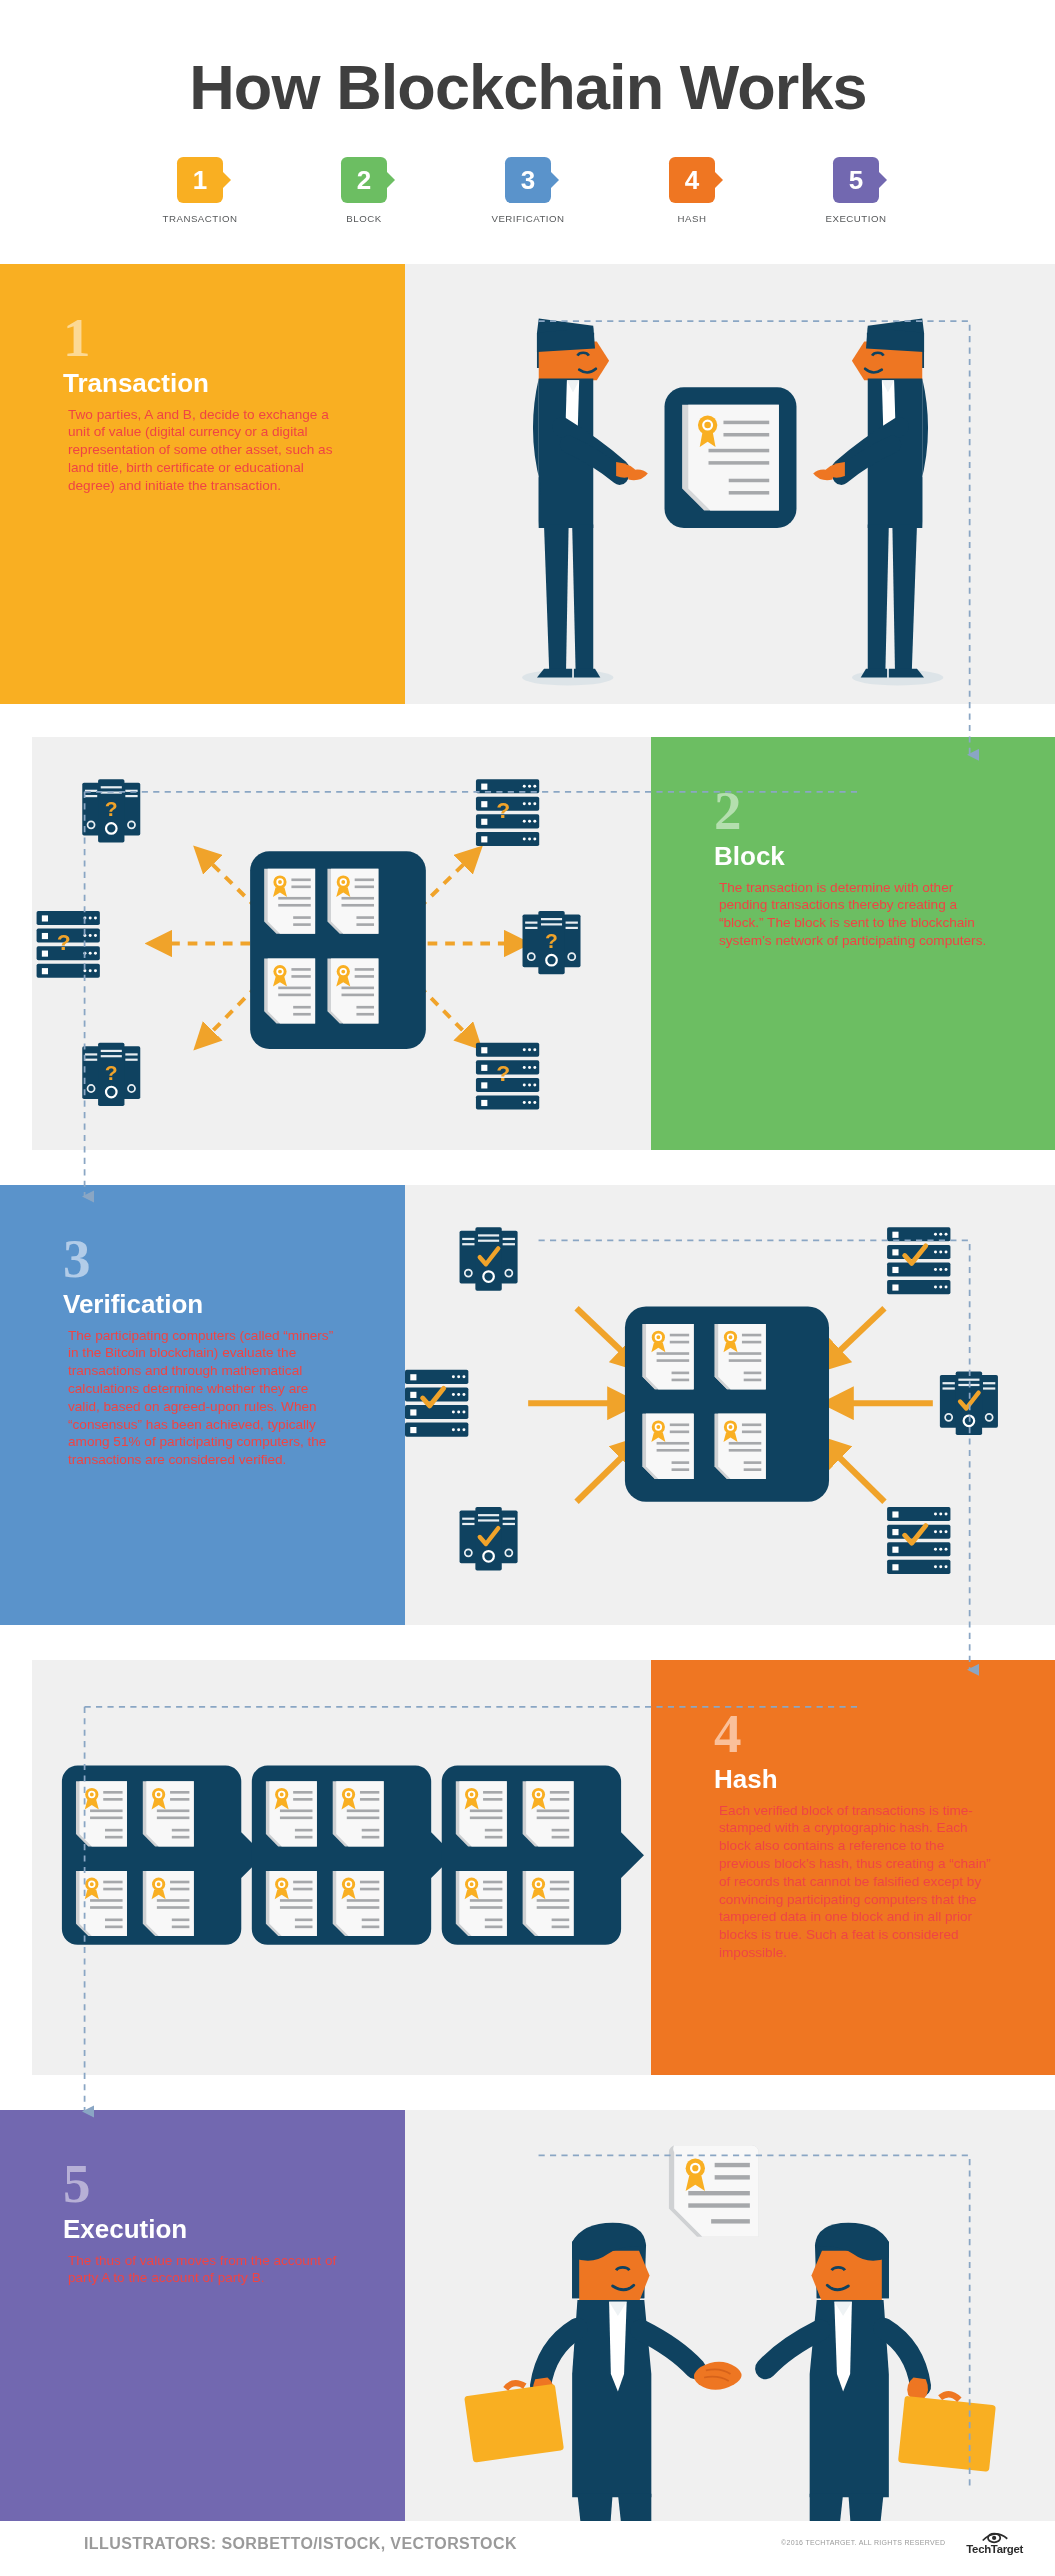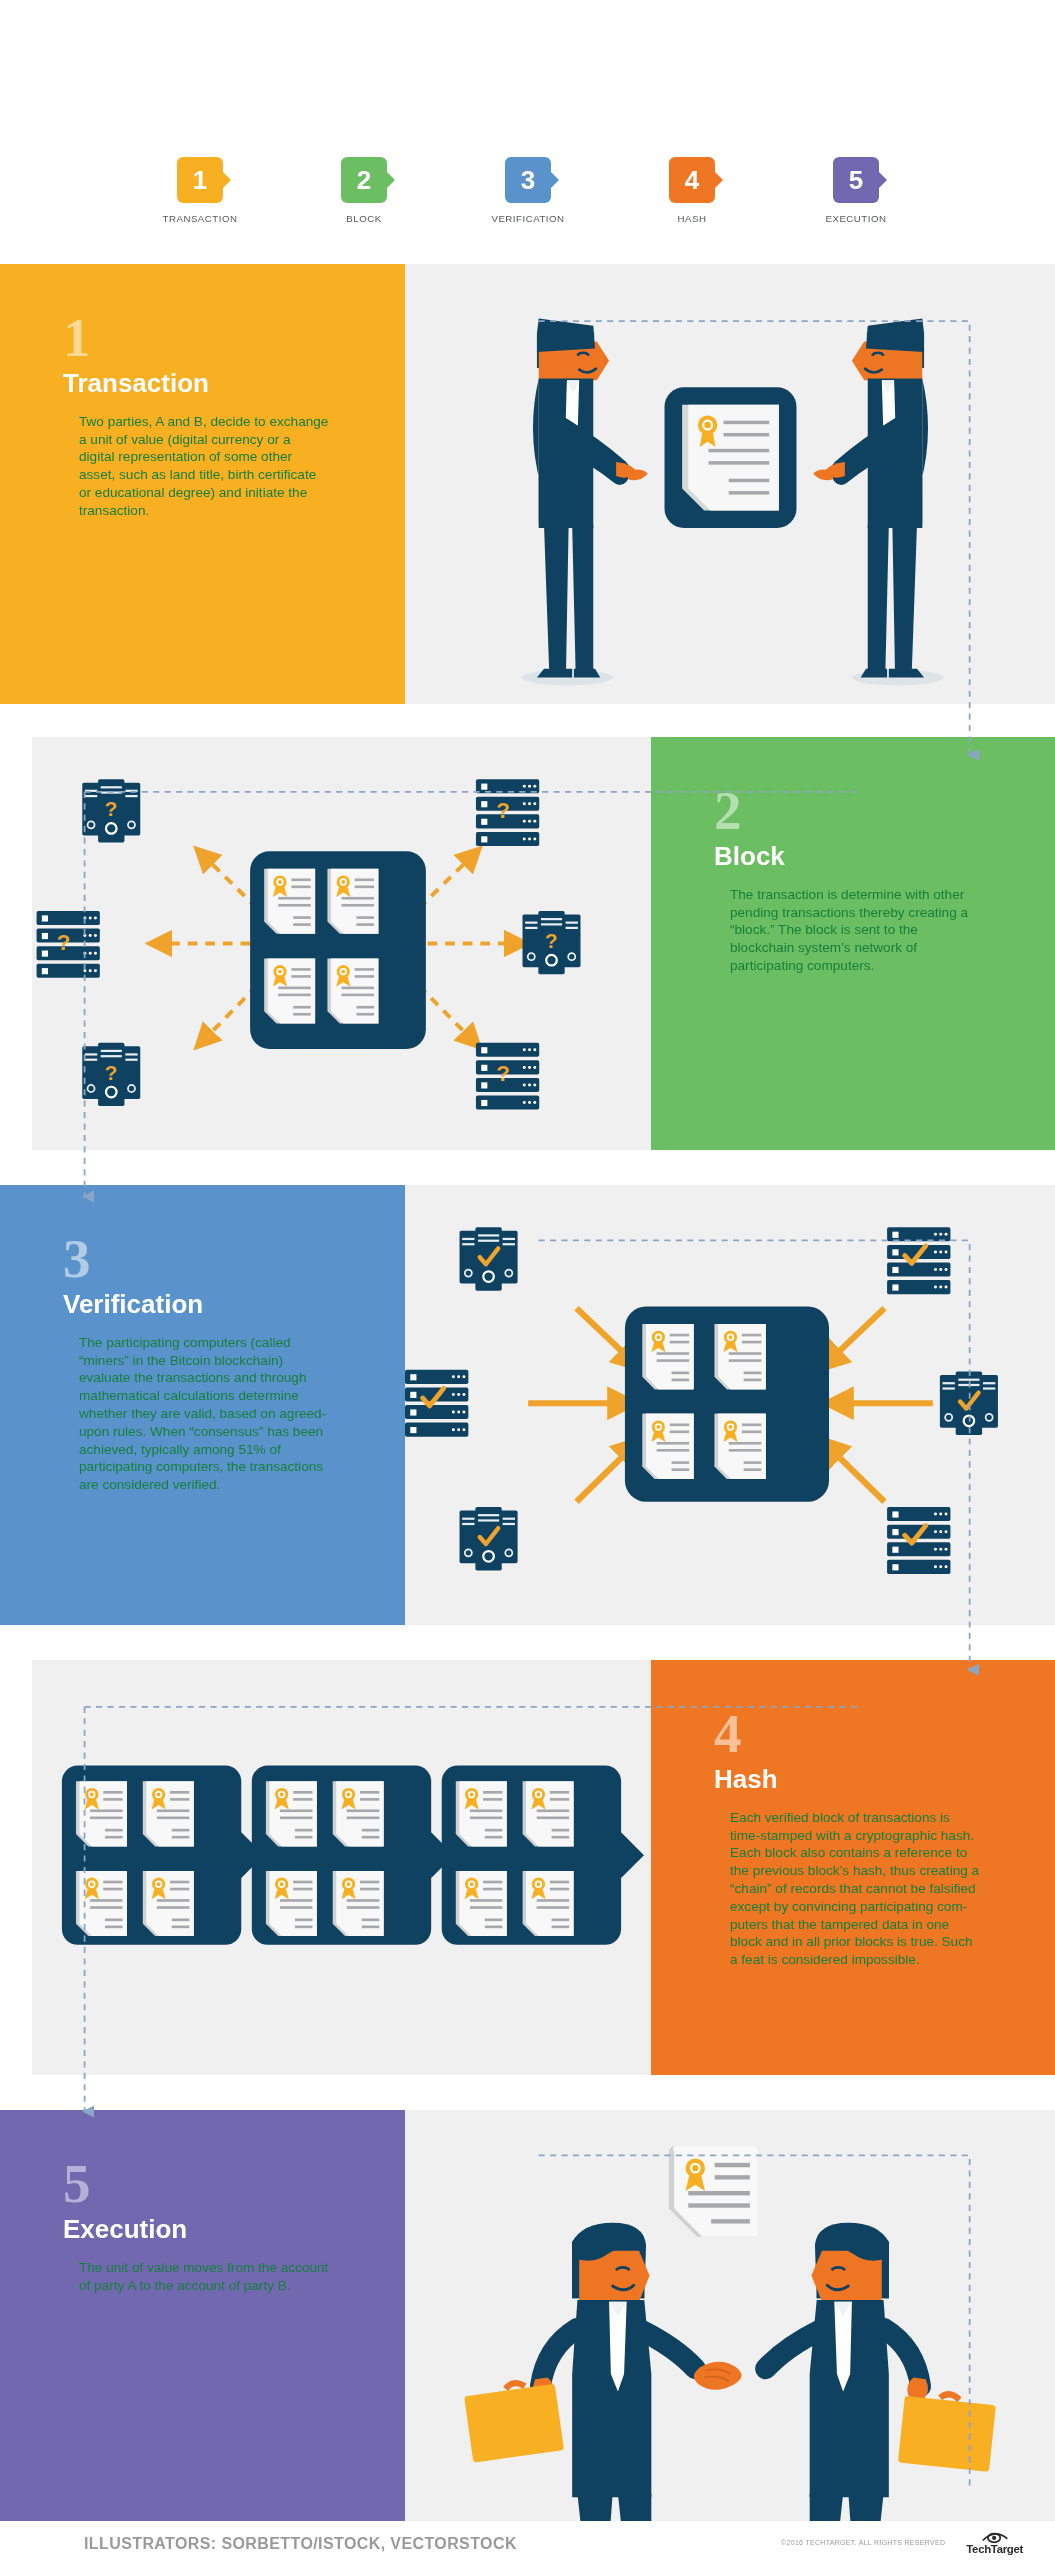--- a/index.html
+++ b/index.html
@@ -45,21 +45,21 @@
   .tc-right{right:0;padding:48px 60px 0 63px;}
   .bignum{
     font-size:55px;font-weight:bold;line-height:.95;margin:0 0 5.3px 0;
     font-family:"Liberation Serif",serif;
   }
   .steptitle{
     font-size:26px;font-weight:bold;color:#ffffff;margin:0 0 8.8px 0;
     line-height:1.05;
   }
   .stepbody{
-    font-size:13.6px;line-height:1.31;color:#15803d;margin:16px;
+    font-size:13.6px;line-height:1.31;color:#ef4444;margin:5px;
   }
   .illus{position:absolute;top:0;height:100%;}
 
   
   .dash-layer{position:absolute;top:0;left:0;width:1056px;height:2576px;pointer-events:none;}
 
   
   .footer{position:absolute;left:0;top:2521px;width:1056px;height:55px;background:#ffffff;}
   .footer-left{
     position:absolute;left:84px;top:14px;font-size:16px;color:#9a9a9a;
@@ -69,20 +69,21 @@
     position:absolute;right:33px;top:8.8px;display:flex;align-items:center;gap:21px;
   }
   .copy{font-size:7px;color:#9a9a9a;letter-spacing:0.3px;white-space:nowrap;}
   .tt-logo{display:flex;flex-direction:column;align-items:center;}
   .tt-word{font-size:11.4px;font-weight:bold;color:#2b2b2b;letter-spacing:-0.3px;line-height:1;}
 </style>
 </head>
 <body>
 
 <div class="header">
+  <div class="title">How Blockchain Works</div>
   <div class="steps-strip">
 
     <div class="strip-item">
       <div class="badge" id="bdg0" style="background: rgb(249, 175, 34); color: rgb(249, 175, 34);">
         <span style="color: rgb(255, 255, 255);">1</span>
       </div>
       <div class="strip-label">TRANSACTION</div>
     </div>
 
     <div class="strip-item">
@@ -651,21 +652,21 @@
 
 <div style="height:35px;width:1056px;background:#ffffff;"></div>
 
 <div class="section" style="height:440px;">
   <div class="band greyband" style="left:405px;width:651px;"></div>
   <div class="band colorband" id="band4" style="left: 0px; background: rgb(114, 104, 176);"></div>
 
   <div class="textcol tc-left">
     <div class="bignum" id="num4" style="color: rgb(183, 176, 214);">5</div>
     <div class="steptitle">Execution</div>
-    <div class="stepbody">The unit of value moves from the account of party A to the account of party B.</div>
+    <div class="stepbody">The thus of value moves from the account of party A to the account of party B.</div>
   </div>
 
   <div class="illus" style="left:405px;width:651px;">
     <svg width="651" height="440" viewBox="0 0 740 500">
 
       <g>
         <path d="M300 40 h94 a8 8 0 0 1 8 8 v96 h-70 l-32 -32 v-64 a8 8 0 0 1 8 -8 Z" fill="#cfd1d3"></path>
         <path d="M306 40 h88 a8 8 0 0 1 8 8 v96 h-64 l-32 -32 v-64 a8 8 0 0 1 0 -8 Z" fill="#f8f8f8"></path>
         <circle cx="330" cy="66" r="11" fill="#f9af22"></circle>
         <circle cx="330" cy="66" r="4.8" fill="none" stroke="#ffffff" stroke-width="2.5"></circle>

